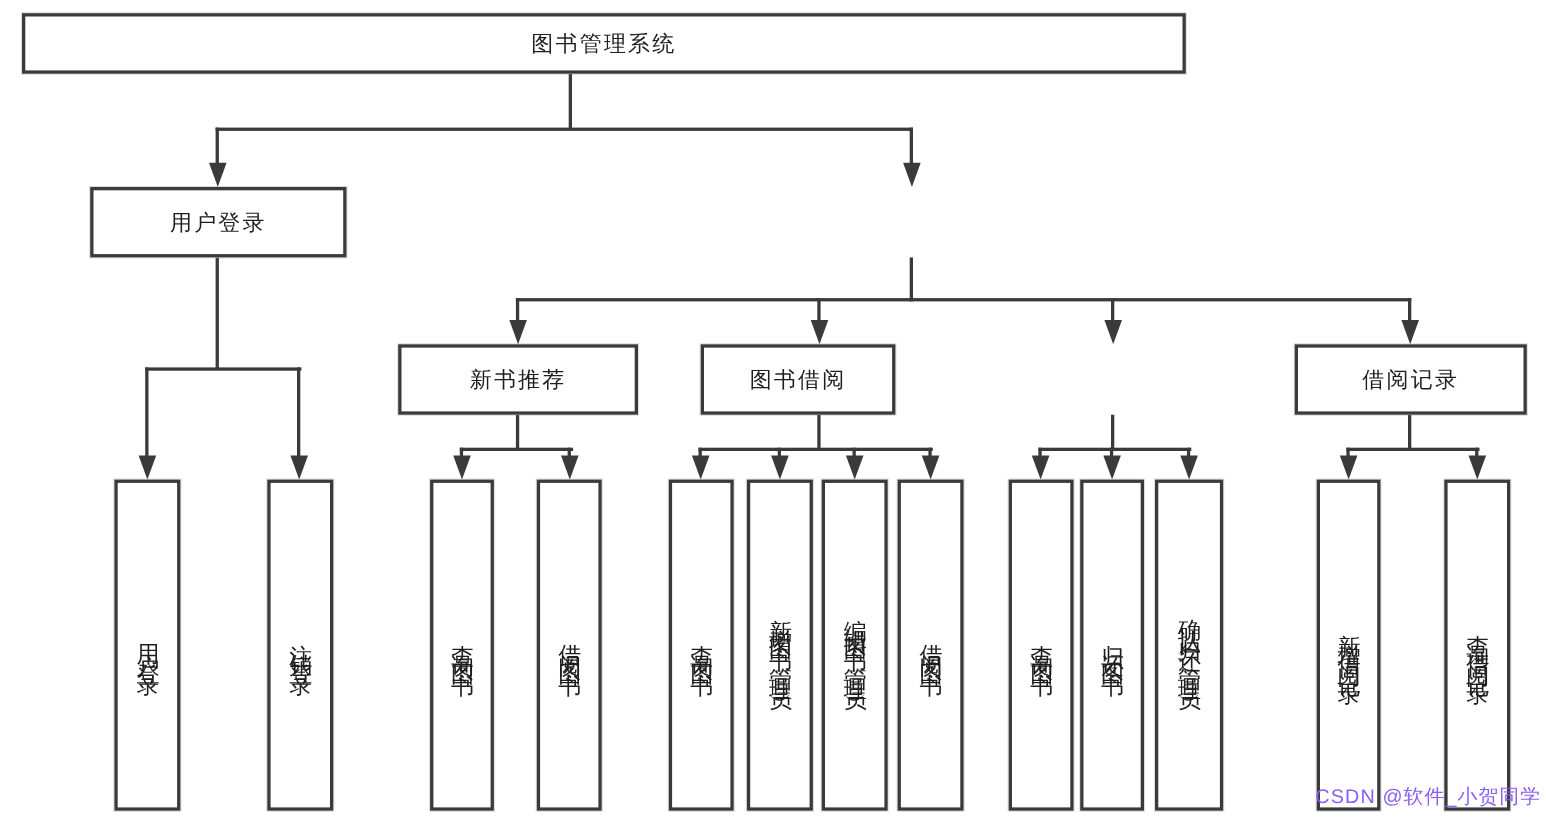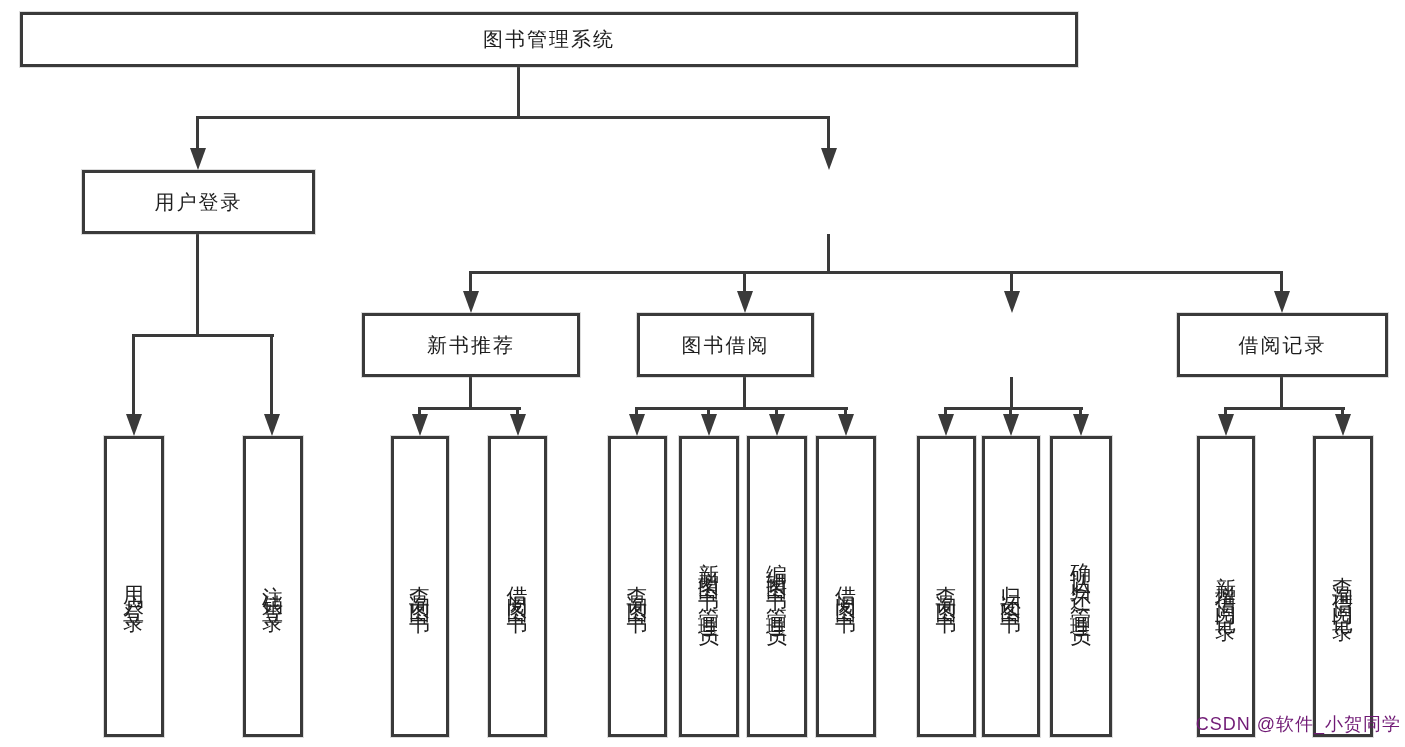--- a/index.html
+++ b/index.html
@@ -55,21 +55,21 @@
     line-height: 1;
     letter-spacing: 9px;
     color: #1e1e1e;
     white-space: nowrap;
   }
   .watermark {
     position: absolute;
     right: 4px;
     top: 712px;
     font-size: 18px;
-    color: #701a75;
+    color: #8b5cf6;
     letter-spacing: 1px;
     z-index: 5;
   }
 </style>
 </head>
 <body>
 
 <div class="canvas">
 
   <div class="vl" style="left:517px;top:67px;height:51px"></div>

